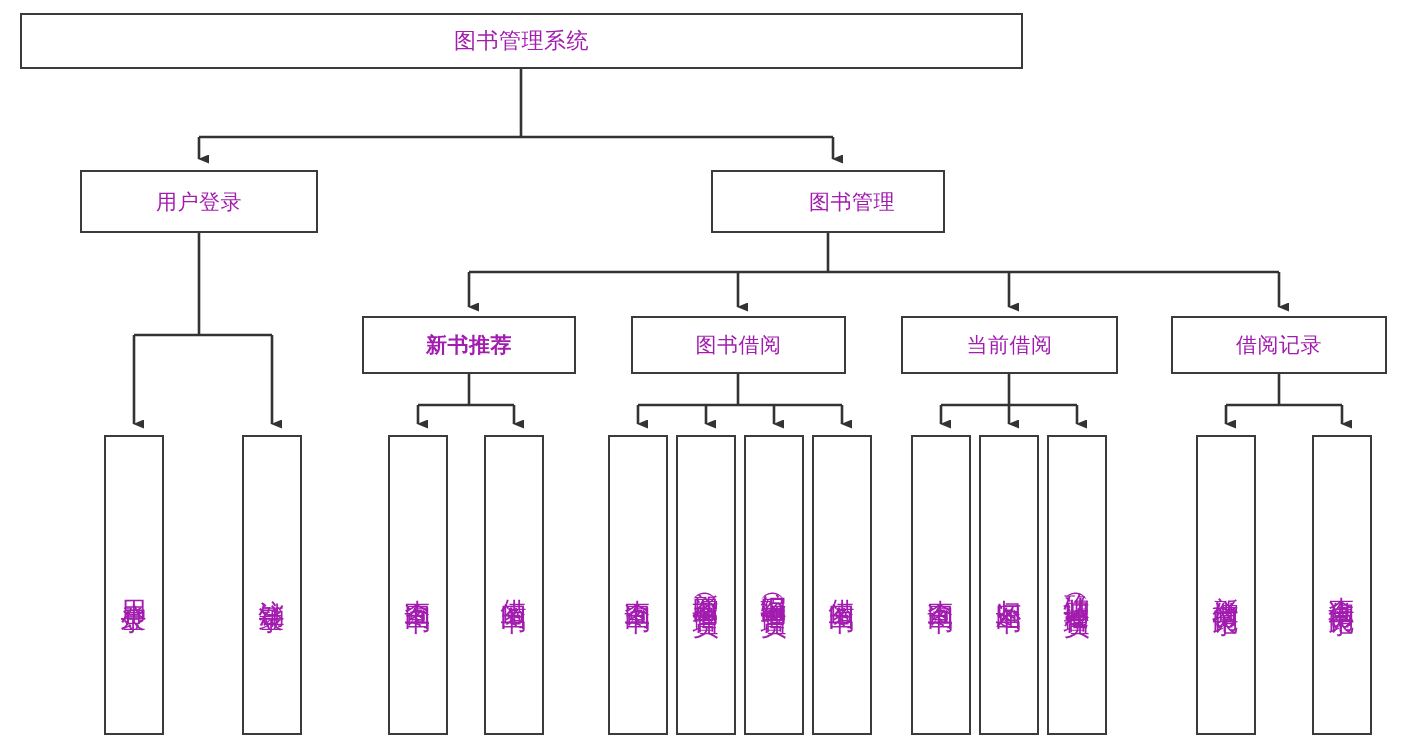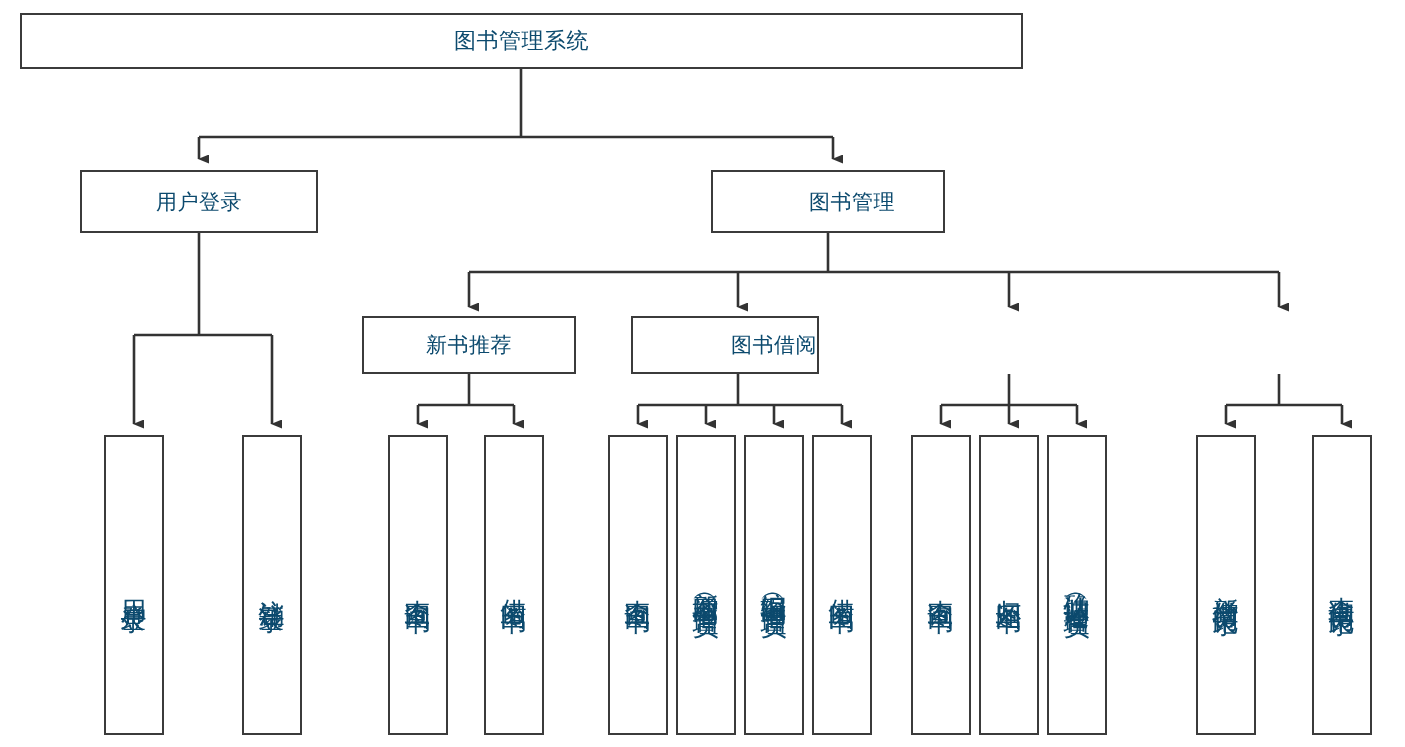--- a/index.html
+++ b/index.html
@@ -29,21 +29,21 @@
     pointer-events: none;
   }
   .node {
     position: absolute;
     box-sizing: border-box;
     background: #ffffff;
     border: 2.5px solid #3b3b3b;
     display: flex;
     align-items: center;
     justify-content: center;
-    color: #0c4a6e;
+    color: #a21caf;
   }
   .node-label {
     display: block;
     text-align: center;
     line-height: 1.12;
   }
   
   .node.horiz .node-label {
     font-size: 21px;
     letter-spacing: 0.5px;
@@ -136,25 +136,31 @@
     <span class="node-label">图书管理系统</span>
   </div>
 
   <div class="node horiz" style="left:80px; top:170px; width:238px; height:63px;">
     <span class="node-label">用户登录</span>
   </div>
   <div class="node horiz" style="left:711px; top:170px; width:234px; height:63px;padding-left:48px;">
     <span class="node-label">图书管理</span>
   </div>
 
-  <div class="node horiz" style="left:362px; top:316px; width:214px; height:58px;">
+  <div class="node horiz" style="left:362px; top:316px; width:214px; height:58px;font-weight:bold;">
     <span class="node-label">新书推荐</span>
   </div>
-  <div class="node horiz" style="left:631px; top:316px; width:188px; height:58px;justify-content:flex-end;">
+  <div class="node horiz" style="left:631px; top:316px; width:215px; height:58px;">
     <span class="node-label">图书借阅</span>
+  </div>
+  <div class="node horiz" style="left:901px; top:316px; width:217px; height:58px;">
+    <span class="node-label">当前借阅</span>
+  </div>
+  <div class="node horiz" style="left:1171px; top:316px; width:216px; height:58px;">
+    <span class="node-label">借阅记录</span>
   </div>
 
   <div class="node vert" style="left:104px; top:435px; width:60px; height:300px;">
     <span class="node-label">用户登录</span>
   </div>
   <div class="node vert" style="left:242px; top:435px; width:60px; height:300px;">
     <span class="node-label">注销登录</span>
   </div>
 
   <div class="node vert" style="left:388px; top:435px; width:60px; height:300px;">

